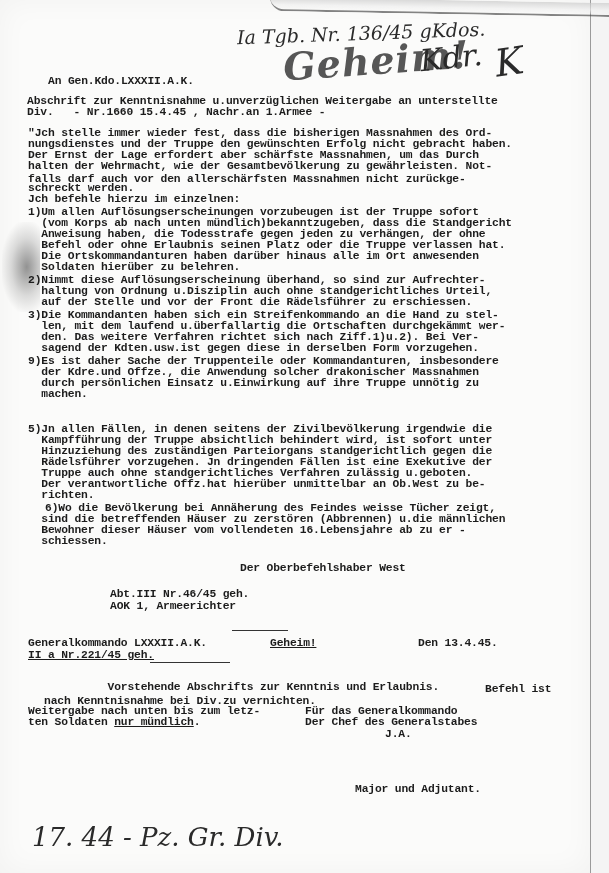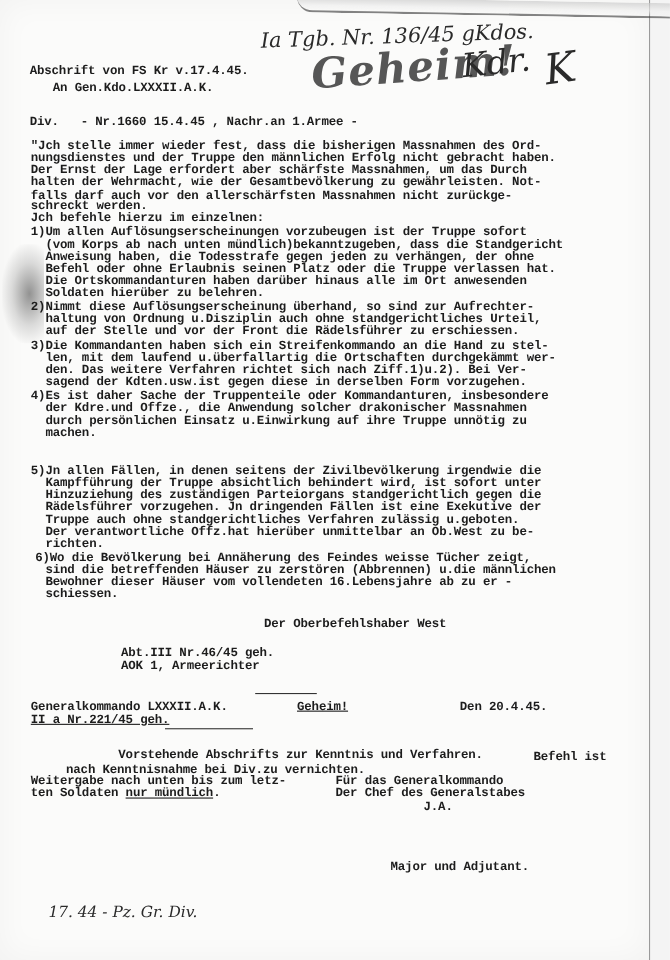--- a/index.html
+++ b/index.html
@@ -40,27 +40,27 @@
 
 <div class="page">
   <div class="topshade"></div>
   <div class="smudge"></div>
 
   <div class="hand" style="left:237px;top:22px;font-size:19px;transform:rotate(-2deg);">Ia Tgb. Nr. 136/45 gKdos.</div>
   <div class="hand" style="left:283px;top:38px;font-size:38px;font-weight:bold;letter-spacing:1px;color:#3a3a3a;opacity:.85;transform:rotate(-4deg);">Geheim!</div>
   <div class="hand" style="left:420px;top:40px;font-size:30px;transform:rotate(-6deg);">Kdr.</div>
   <div class="hand" style="left:495px;top:40px;font-size:38px;transform:rotate(-8deg);">K</div>
 
-  <div class="tw" style="left:27px;top:60px;">Abschrift von FS Kr v.17.4.45.</div>
   <div class="tw" style="left:27px;top:76px;margin-left:21px;">An Gen.Kdo.LXXXII.A.K.</div>
+  <div class="tw" style="left:27px;top:96px;">Abschrift zur Kenntnisnahme u.unverzüglichen Weitergabe an unterstellte</div>
   <div class="tw" style="left:27px;top:107px;">Div.   - Nr.1660 15.4.45 , Nachr.an 1.Armee -</div>
 
   <div>
     <div class="tw" style="left:28px;top:128px;">"Jch stelle immer wieder fest, dass die bisherigen Massnahmen des Ord-</div>
-    <div class="tw" style="left:28px;top:139px;">nungsdienstes und der Truppe den männlichen Erfolg nicht gebracht haben.</div>
+    <div class="tw" style="left:28px;top:139px;">nungsdienstes und der Truppe den gewünschten Erfolg nicht gebracht haben.</div>
     <div class="tw" style="left:28px;top:150px;">Der Ernst der Lage erfordert aber schärfste Massnahmen, um das Durch</div>
     <div class="tw" style="left:28px;top:161px;">halten der Wehrmacht, wie der Gesamtbevölkerung zu gewährleisten. Not-</div>
     <div class="tw" style="left:28px;top:174px;">falls darf auch vor den allerschärfsten Massnahmen nicht zurückge-</div>
     <div class="tw" style="left:28px;top:183px;">schreckt werden.</div>
     <div class="tw" style="left:28px;top:194px;">Jch befehle hierzu im einzelnen:</div>
   </div>
 
   <div>
     <div class="tw" style="left:28px;top:207px;">1)Um allen Auflösungserscheinungen vorzubeugen ist der Truppe sofort</div>
     <div class="tw" style="left:28px;top:218px;">  (vom Korps ab nach unten mündlich)bekanntzugeben, dass die Standgericht</div>
@@ -74,57 +74,57 @@
     <div class="tw" style="left:28px;top:286px;">  haltung von Ordnung u.Disziplin auch ohne standgerichtliches Urteil,</div>
     <div class="tw" style="left:28px;top:297px;">  auf der Stelle und vor der Front die Rädelsführer zu erschiessen.</div>
   </div>
   <div>
     <div class="tw" style="left:28px;top:310px;">3)Die Kommandanten haben sich ein Streifenkommando an die Hand zu stel-</div>
     <div class="tw" style="left:28px;top:321px;">  len, mit dem laufend u.überfallartig die Ortschaften durchgekämmt wer-</div>
     <div class="tw" style="left:28px;top:332px;">  den. Das weitere Verfahren richtet sich nach Ziff.1)u.2). Bei Ver-</div>
     <div class="tw" style="left:28px;top:343px;">  sagend der Kdten.usw.ist gegen diese in derselben Form vorzugehen.</div>
   </div>
   <div>
-    <div class="tw" style="left:28px;top:356px;">4)Es ist daher Sache der Truppenteile oder Kommandanturen, insbesondere</div>
+    <div class="tw" style="left:28px;top:356px;">9)Es ist daher Sache der Truppenteile oder Kommandanturen, insbesondere</div>
     <div class="tw" style="left:28px;top:367px;">  der Kdre.und Offze., die Anwendung solcher drakonischer Massnahmen</div>
     <div class="tw" style="left:28px;top:378px;">  durch persönlichen Einsatz u.Einwirkung auf ihre Truppe unnötig zu</div>
     <div class="tw" style="left:28px;top:389px;">  machen.</div>
   </div>
   <div>
     <div class="tw" style="left:28px;top:424px;">5)Jn allen Fällen, in denen seitens der Zivilbevölkerung irgendwie die</div>
     <div class="tw" style="left:28px;top:435px;">  Kampfführung der Truppe absichtlich behindert wird, ist sofort unter</div>
     <div class="tw" style="left:28px;top:446px;">  Hinzuziehung des zuständigen Parteiorgans standgerichtlich gegen die</div>
     <div class="tw" style="left:28px;top:457px;text-align:right;">  Rädelsführer vorzugehen. Jn dringenden Fällen ist eine Exekutive der</div>
     <div class="tw" style="left:28px;top:468px;">  Truppe auch ohne standgerichtliches Verfahren zulässig u.geboten.</div>
     <div class="tw" style="left:28px;top:479px;">  Der verantwortliche Offz.hat hierüber unmittelbar an Ob.West zu be-</div>
     <div class="tw" style="left:28px;top:490px;">  richten.</div>
   </div>
   <div>
-    <div class="tw" style="left:32px;top:503px;">6)Wo die Bevölkerung bei Annäherung des Feindes weisse Tücher zeigt,</div>
+    <div class="tw" style="left:45px;top:503px;">6)Wo die Bevölkerung bei Annäherung des Feindes weisse Tücher zeigt,</div>
     <div class="tw" style="left:28px;top:514px;">  sind die betreffenden Häuser zu zerstören (Abbrennen) u.die männlichen</div>
     <div class="tw" style="left:28px;top:525px;">  Bewohner dieser Häuser vom vollendeten 16.Lebensjahre ab zu er -</div>
     <div class="tw" style="left:28px;top:536px;">  schiessen.</div>
   </div>
 
   <div class="tw" style="left:240px;top:563px;">Der Oberbefehlshaber West</div>
   <div class="tw" style="left:110px;top:589px;">Abt.III Nr.46/45 geh.</div>
   <div class="tw" style="left:110px;top:601px;">AOK 1, Armeerichter</div>
 
   <div class="rule" style="left:232px;top:630px;width:56px;"></div>
   <div class="tw" style="left:28px;top:638px;">Generalkommando LXXXII.A.K.</div>
   <div class="tw u" style="left:270px;top:638px;">Geheim!</div>
-  <div class="tw" style="left:418px;top:638px;">Den 20.4.45.</div>
+  <div class="tw" style="left:418px;top:638px;">Den 13.4.45.</div>
   <div class="tw u" style="left:28px;top:650px;">II a Nr.221/45 geh.</div>
   <div class="rule" style="left:150px;top:662px;width:80px;"></div>
 
-  <div class="tw" style="left:28px;top:682px;">            Vorstehende Abschrifts zur Kenntnis und Verfahren.</div>
+  <div class="tw" style="left:28px;top:682px;">            Vorstehende Abschrifts zur Kenntnis und Erlaubnis.</div>
   <div class="tw" style="left:485px;top:684px;">Befehl ist</div>
-  <div class="tw" style="left:44px;top:696px;padding-left:16px;">nach Kenntnisnahme bei Div.zu vernichten.</div>
+  <div class="tw" style="left:28px;top:696px;padding-left:16px;">nach Kenntnisnahme bei Div.zu vernichten.</div>
   <div class="tw" style="left:28px;top:706px;">Weitergabe nach unten bis zum letz-</div>
   <div class="tw" style="left:28px;top:717px;"><span>ten Soldaten </span><span class="u">nur mündlich</span><span>.</span></div>
 
   <div class="tw" style="left:305px;top:706px;">Für das Generalkommando</div>
   <div class="tw" style="left:305px;top:717px;">Der Chef des Generalstabes</div>
   <div class="tw" style="left:385px;top:729px;">J.A.</div>
   <div class="tw" style="left:355px;top:784px;">Major und Adjutant.</div>
 
-  <div class="hand" style="left:44px;top:822px;font-size:14px;">17. 44 - Pz. Gr. Div.</div>
+  <div class="hand" style="left:32px;top:822px;font-size:26px;">17. 44 - Pz. Gr. Div.</div>
 </div>
 
 </body></html>

